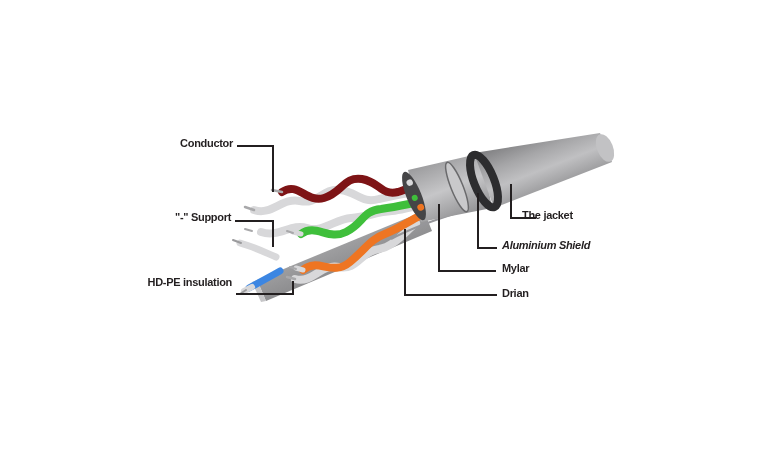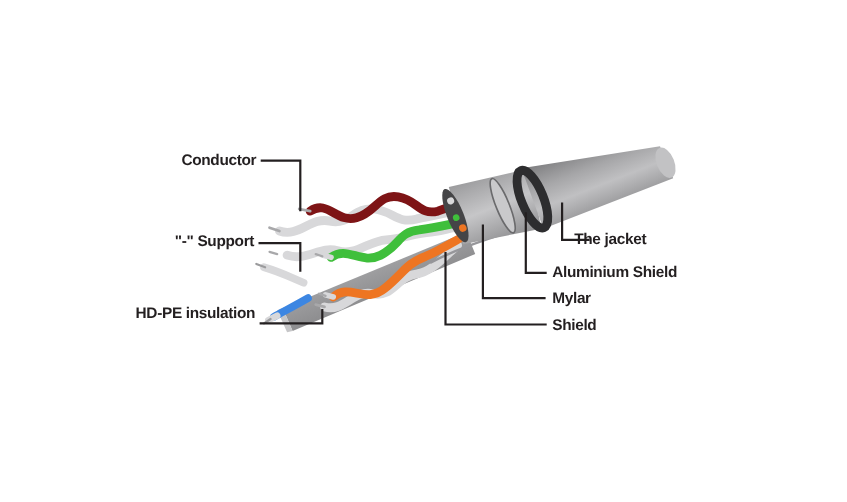--- a/index.html
+++ b/index.html
@@ -7,33 +7,33 @@
     position:relative;
     width:770px; height:456px;
     background:#ffffff;
     overflow:hidden;
     font-family:"Liberation Sans", sans-serif;
   }
   #cable-svg { position:absolute; left:0; top:0; }
   .label {
     position:absolute;
     font-family:"Liberation Sans", sans-serif;
-    font-size:14px;
+    font-size:11px;
     font-weight:600;
     letter-spacing:-0.3px;
     line-height:1.05;
     color:#231f20;
     white-space:nowrap;
   }
   .label.ra { text-align:right; width:160px; }
   #lbl-conductor { left:73px;  top:138px; }
   #lbl-support   { left:71px;  top:212px; }
   #lbl-hdpe      { left:72px;  top:277px; }
   #lbl-jacket    { left:522px; top:210px; }
-  #lbl-alum      { left:502px; top:240px; }
+  #lbl-alum      { left:502px; top:240px;font-style:italic; }
   #lbl-mylar     { left:502px; top:263px; }
   #lbl-drian     { left:502px; top:288px; }
 </style>
 </head>
 <body>
 
 <div id="stage">
 
   <svg id="cable-svg" width="770" height="456" viewBox="0 0 770 456">
     <defs>
@@ -127,15 +127,15 @@
       <path d="M405,229 V295 H497" stroke="#231f20"></path>
     </g>
   </svg>
 
   <div class="label ra" id="lbl-conductor">Conductor</div>
   <div class="label ra" id="lbl-support">"-" Support</div>
   <div class="label ra" id="lbl-hdpe">HD-PE insulation</div>
   <div class="label" id="lbl-jacket">The jacket</div>
   <div class="label" id="lbl-alum">Aluminium Shield</div>
   <div class="label" id="lbl-mylar">Mylar</div>
-  <div class="label" id="lbl-drian">Shield</div>
+  <div class="label" id="lbl-drian">Drian</div>
 
 </div>
 
 </body></html>

